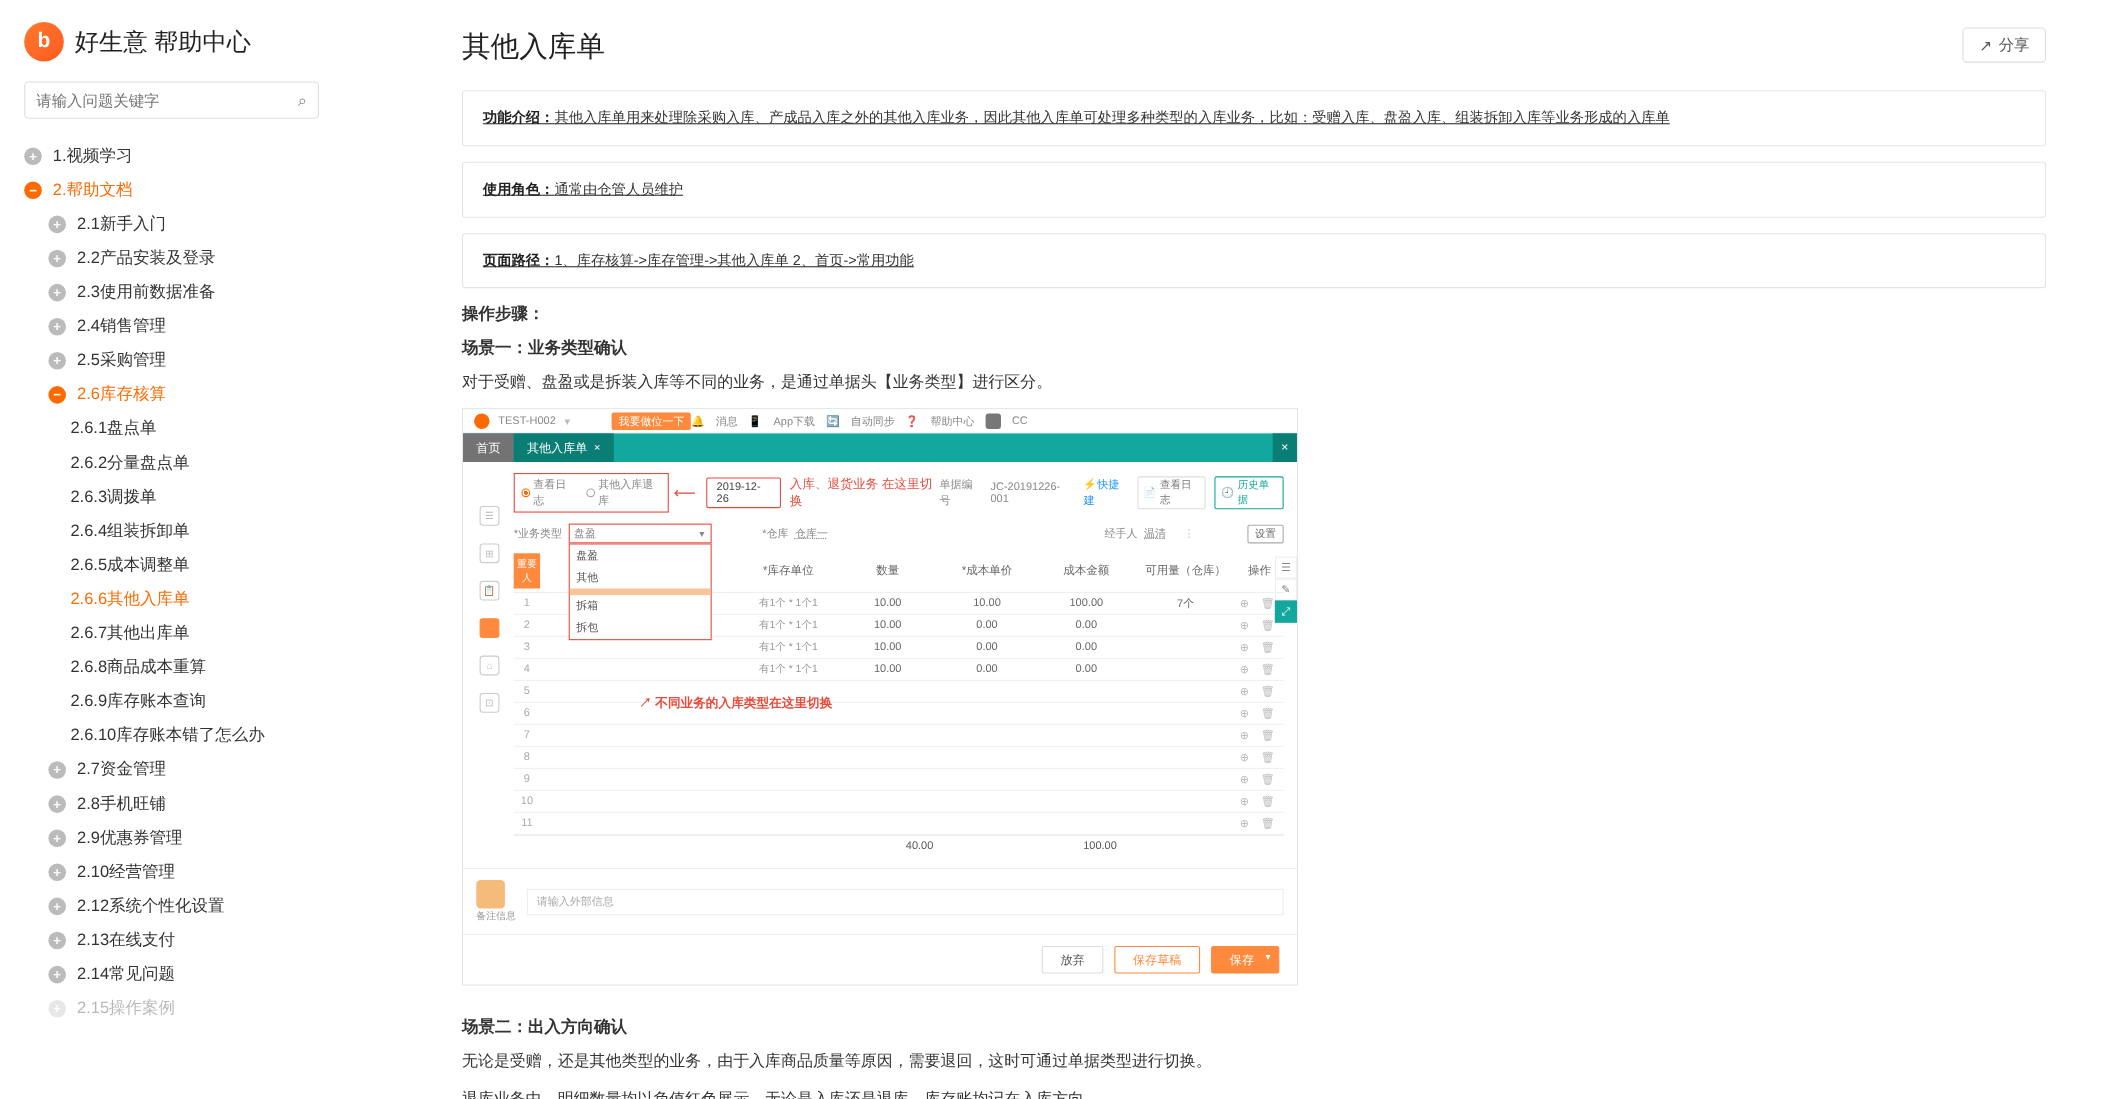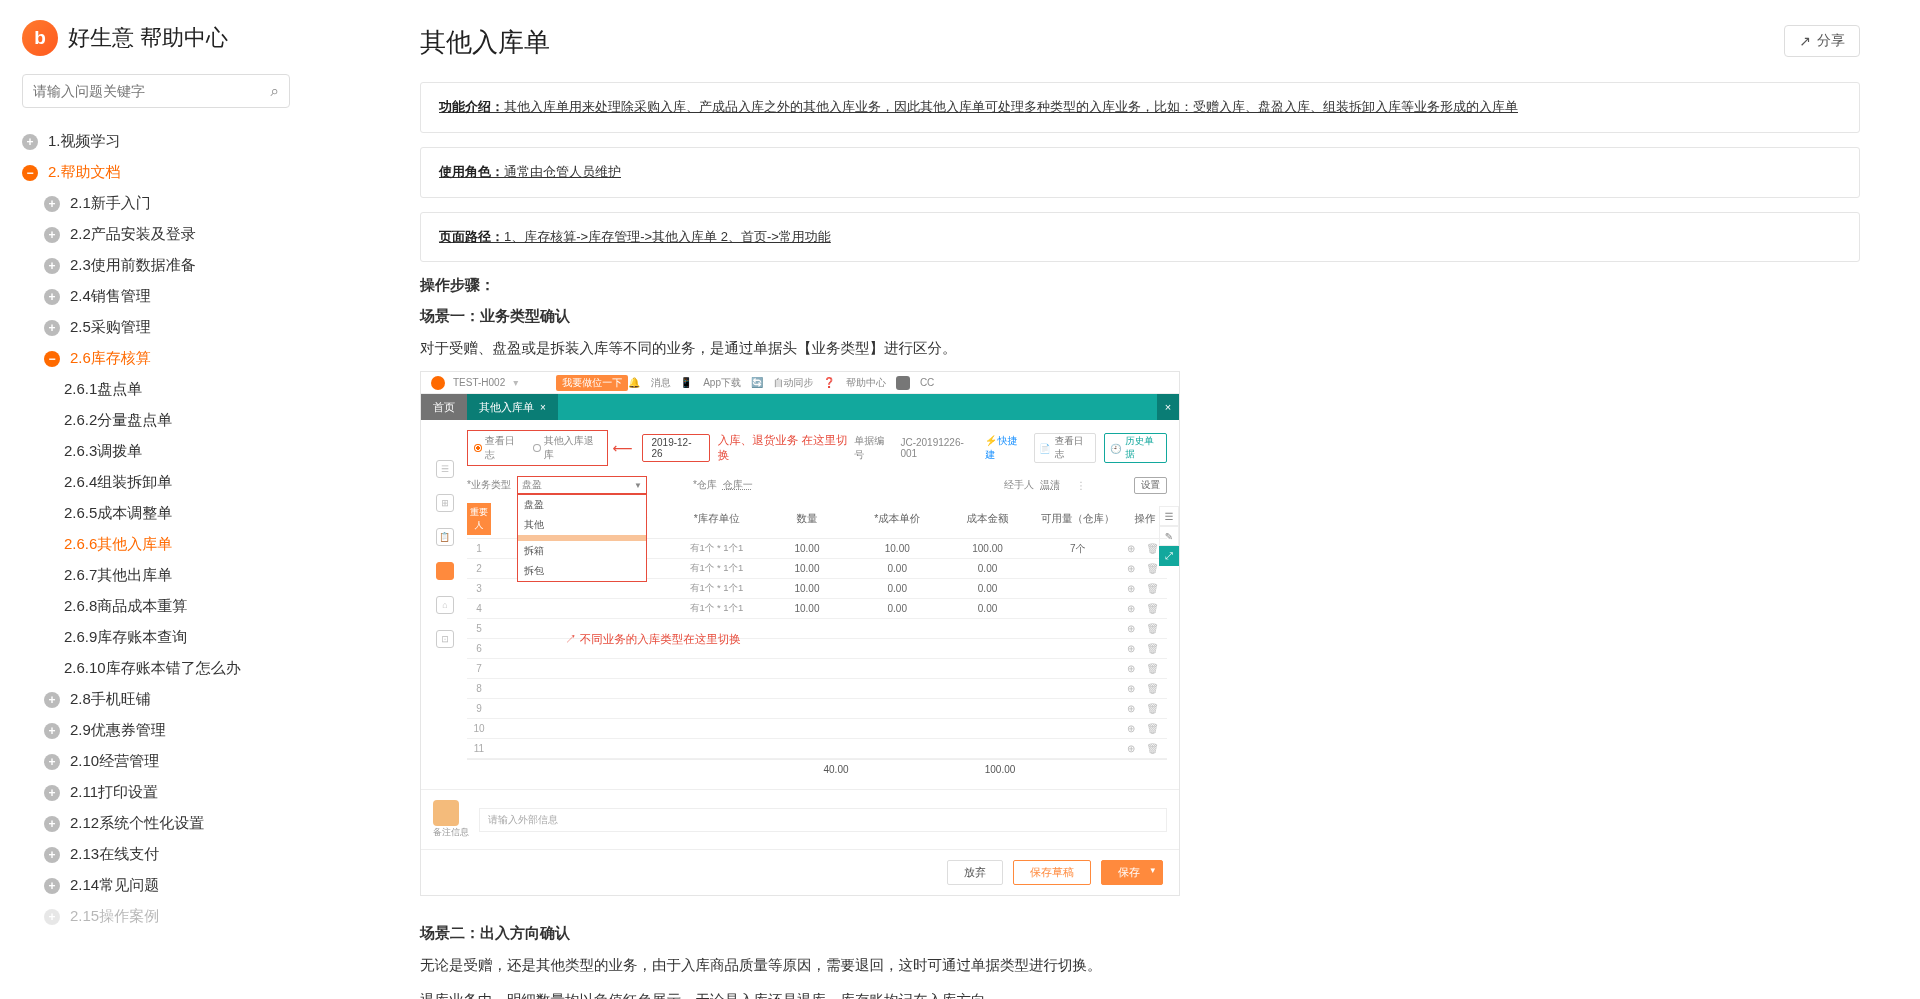--- a/index.html
+++ b/index.html
@@ -183,33 +183,33 @@
         </li>
       <li class="nav-item indent2 leaf">
           <span>2.6.9库存账本查询</span>
         </li>
       <li class="nav-item indent2 leaf">
           <span>2.6.10库存账本错了怎么办</span>
         </li>
 
       <li class="nav-item indent1">
           <span class="bullet"></span>
+          <span>2.7资金管理</span>
+        </li>
+      <li class="nav-item indent1">
+          <span class="bullet"></span>
           <span>2.8手机旺铺</span>
         </li>
       <li class="nav-item indent1">
           <span class="bullet"></span>
           <span>2.9优惠券管理</span>
         </li>
       <li class="nav-item indent1">
           <span class="bullet"></span>
           <span>2.10经营管理</span>
-        </li>
-      <li class="nav-item indent1">
-          <span class="bullet"></span>
-          <span>2.11打印设置</span>
         </li>
       <li class="nav-item indent1">
           <span class="bullet"></span>
           <span>2.12系统个性化设置</span>
         </li>
       <li class="nav-item indent1">
           <span class="bullet"></span>
           <span>2.13在线支付</span>
         </li>
       <li class="nav-item indent1">
@@ -478,21 +478,21 @@
                 <div class="sp"></div>
                 <div class="sp"></div>
                 <div class="sp"></div>
               <div class="sp">40.00</div>
               <div class="sp"></div>
               <div class="sp">100.00</div>
               <div class="sp"></div>
                 <div style="width:44px;"></div>
             </div>
           </div>
-          <div class="red-arrow-diag" style="left:144px; top:212px;">↗ <span>不同业务的入库类型在这里切换</span></div>
+          <div class="red-arrow-diag" style="left:160px; top:212px;font-weight:bold;">↗ <span>不同业务的入库类型在这里切换</span></div>
         </div>
       </div>
 
       <div class="remark-block">
         <div>
           <div class="remark-ic"></div>
           <div class="remark-ic-lbl">备注信息</div>
         </div>
         <div class="remark-input">请输入外部信息</div>
       </div>

